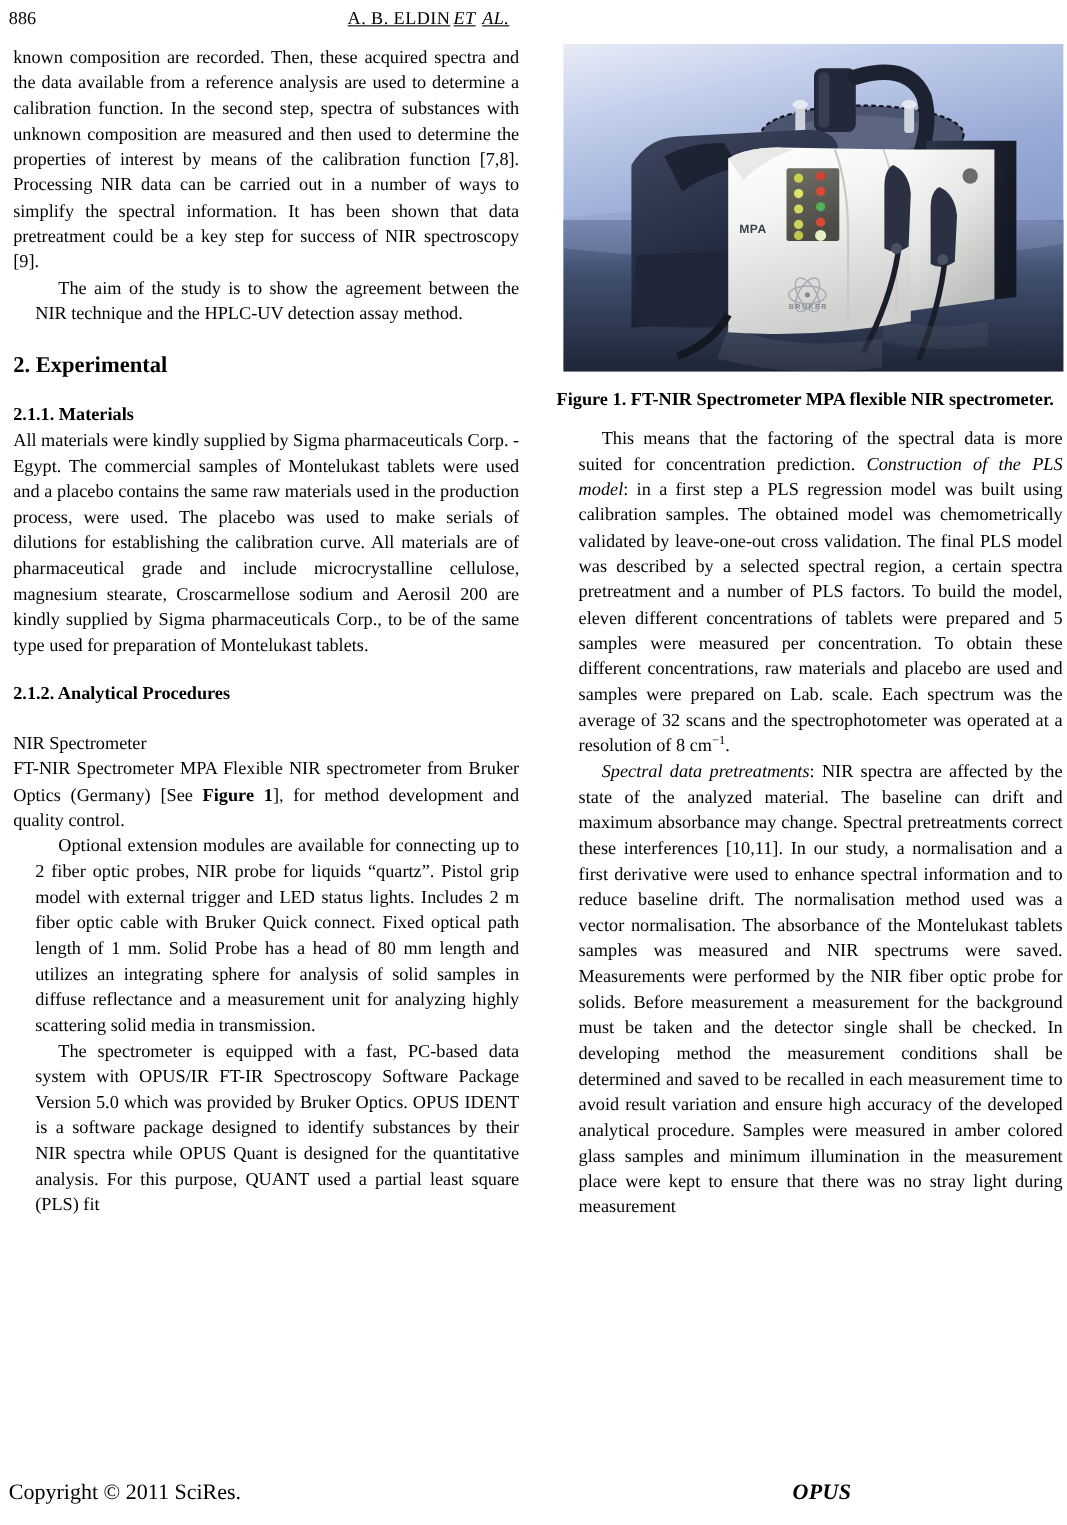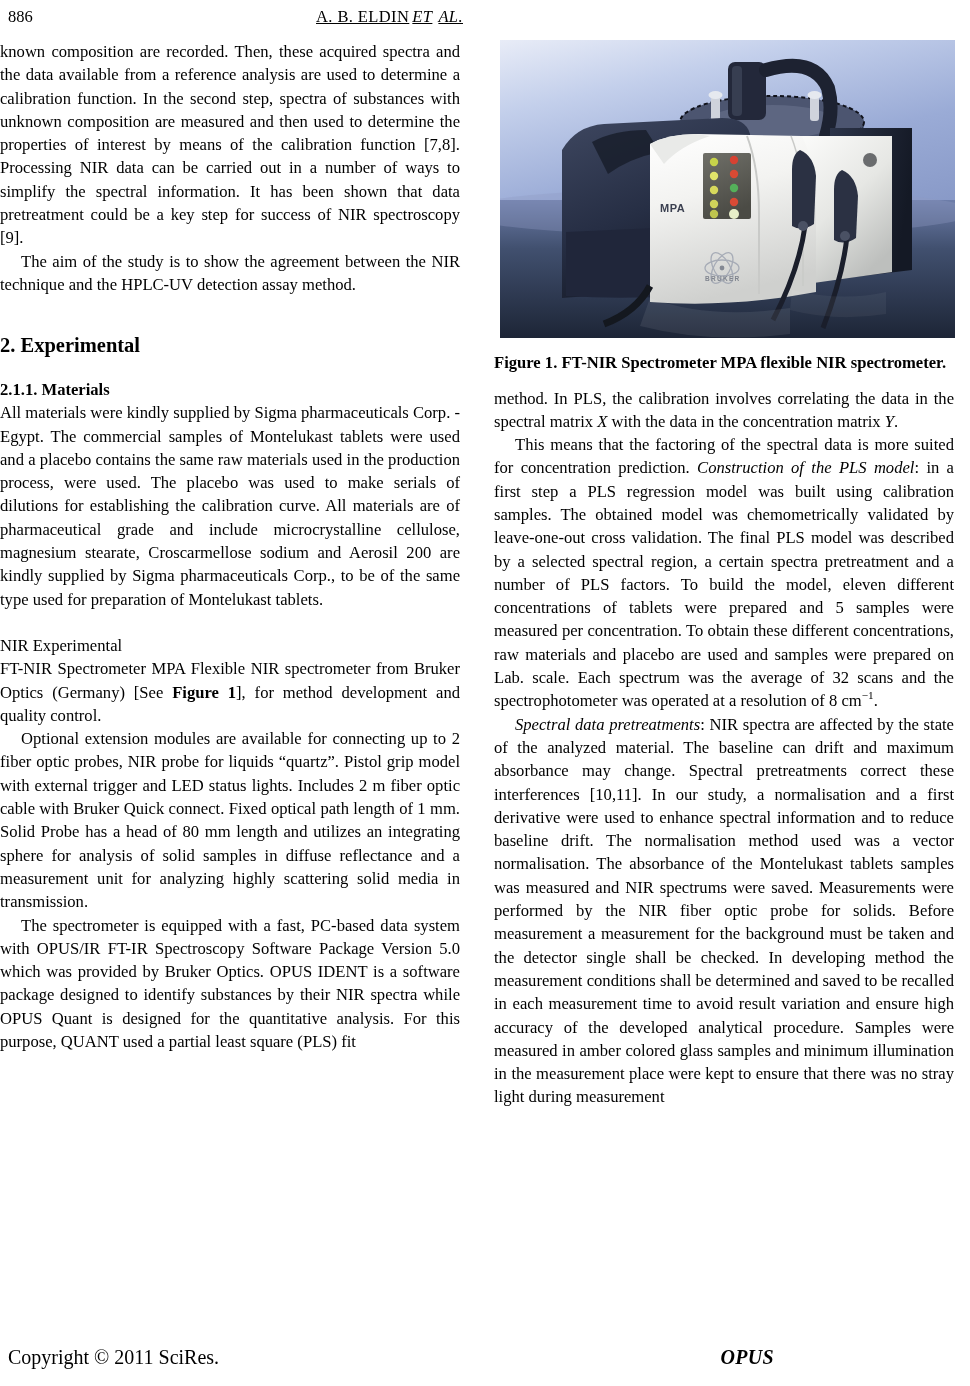--- a/index.html
+++ b/index.html
@@ -50,45 +50,45 @@
   }
   .running-head .authors .ital {
     font-style: italic;
     padding: 0 3px;
   }
 
   
   .columns {
     position: absolute;
     top: 40px;
-    left: 0;
+    left: 12px;
     width: 954px;
     height: 1255px;
   }
   .col {
     position: absolute;
     top: 0;
     width: 460px;
   }
   .col-left  { left: 0; }
   .col-right { left: 494px; }
 
   p {
     margin: 0;
     font-size: 16.6px;
     line-height: 23.3px;
     text-align: justify;
     text-justify: inter-word;
     hyphens: none;
   }
-  p.indent { text-indent: 21px; }
+  p.indent { text-indent: 21px; margin-left: 20px; }
   p.noindent { text-indent: 0; }
 
   h2.sec {
-    margin: 36px 0 0 0;
+    margin: 23px 0 0 0;
     font-size: 20.5px;
     line-height: 26px;
     font-weight: bold;
     text-align: left;
   }
   h3.subsec {
     margin: 22px 0 0 0;
     font-size: 18px;
     line-height: 24px;
     font-weight: bold;
@@ -168,22 +168,23 @@
 
     <div class="col col-left">
 
       <p class="noindent">known composition are recorded. Then, these acquired spectra and the data available from a reference analysis are used to determine a calibration function. In the second step, spectra of substances with unknown composition are measured and then used to determine the properties of interest by means of the calibration function [7,8]. Processing NIR data can be carried out in a number of ways to simplify the spectral information. It has been shown that data pretreatment could be a key step for success of NIR spectroscopy [9].</p>
       <p class="indent">The aim of the study is to show the agreement between the NIR technique and the HPLC-UV detection assay method.</p>
 
       <h2 class="sec">2. Experimental</h2>
       <h4 class="subsubsec">2.1.1. Materials</h4>
       <p class="noindent">All materials were kindly supplied by Sigma pharmaceuticals Corp. - Egypt. The commercial samples of Montelukast tablets were used and a placebo contains the same raw materials used in the production process, were used. The placebo was used to make serials of dilutions for establishing the calibration curve. All materials are of pharmaceutical grade and include microcrystalline cellulose, magnesium stearate, Croscarmellose sodium and Aerosil 200 are kindly supplied by Sigma pharmaceuticals Corp., to be of the same type used for preparation of Montelukast tablets.</p>
 
+      <h4 class="subsubsec">2.1.2. Analytical Procedures</h4>
       <div class="blankline"></div>
-      <p class="noindent">NIR Experimental</p>
+      <p class="noindent">NIR Spectrometer</p>
       <p class="noindent"><span>FT-NIR Spectrometer MPA Flexible NIR spectrometer from Bruker Optics (Germany) [See </span><span class="bold">Figure 1</span><span>], for method development and quality control.</span></p>
       <p class="indent">Optional extension modules are available for connecting up to 2 fiber optic probes, NIR probe for liquids “quartz”. Pistol grip model with external trigger and LED status lights. Includes 2 m fiber optic cable with Bruker Quick connect. Fixed optical path length of 1 mm. Solid Probe has a head of 80 mm length and utilizes an integrating sphere for analysis of solid samples in diffuse reflectance and a measurement unit for analyzing highly scattering solid media in transmission.</p>
       <p class="indent">The spectrometer is equipped with a fast, PC-based data system with OPUS/IR FT-IR Spectroscopy Software Package Version 5.0 which was provided by Bruker Optics. OPUS IDENT is a software package designed to identify substances by their NIR spectra while OPUS Quant is designed for the quantitative analysis. For this purpose, QUANT used a partial least square (PLS) fit</p>
 
     </div>
 
     <div class="col col-right">
 
       <div class="figure-block">
         <div class="figure-img-wrap">
@@ -295,21 +296,20 @@
 
             <path d="M150 258 q60 22 140 10 l0 26 q-80 10 -150 -8 Z" fill="#ffffff" opacity="0.08"></path>
             <path d="M292 250 q50 12 94 2 l0 22 q-50 8 -96 -4 Z" fill="#ffffff" opacity="0.05"></path>
           </svg>
         </div>
         <div class="fig-caption"><span>Figure 1.</span><span> FT-NIR Spectrometer MPA flexible NIR spectrometer.</span></div>
       </div>
 
       <div class="halfline"></div>
 
-      <p class="noindent"><span>method. In PLS, the calibration involves correlating the data in the spectral matrix </span><span class="ital">X</span><span> with the data in the concentration matrix </span><span class="ital">Y</span><span>.</span></p>
 
       <p class="indent"><span>This means that the factoring of the spectral data is more suited for concentration prediction. </span><span class="ital">Construction of the PLS model</span><span>: in a first step a PLS regression model was built using calibration samples. The obtained model was chemometrically validated by leave-one-out cross validation. The final PLS model was described by a selected spectral region, a certain spectra pretreatment and a number of PLS factors. To build the model, eleven different concentrations of tablets were prepared and 5 samples were measured per concentration. To obtain these different concentrations, raw materials and placebo are used and samples were prepared on Lab. scale. Each spectrum was the average of 32 scans and the spectrophotometer was operated at a resolution of 8 cm</span><sup>−1</sup><span>.</span></p>
 
       <p class="indent"><span class="ital">Spectral data pretreatments</span><span>: NIR spectra are affected by the state of the analyzed material. The baseline can drift and maximum absorbance may change. Spectral pretreatments correct these interferences [10,11]. In our study, a normalisation and a first derivative were used to enhance spectral information and to reduce baseline drift. The normalisation method used was a vector normalisation. The absorbance of the Montelukast tablets samples was measured and NIR spectrums were saved. Measurements were performed by the NIR fiber optic probe for solids. Before measurement a measurement for the background must be taken and the detector single shall be checked. In developing method the measurement conditions shall be determined and saved to be recalled in each measurement time to avoid result variation and ensure high accuracy of the developed analytical procedure. Samples were measured in amber colored glass samples and minimum illumination in the measurement place were kept to ensure that there was no stray light during measurement</span></p>
 
 
     </div>
   </div>
 
   <div class="footer">

